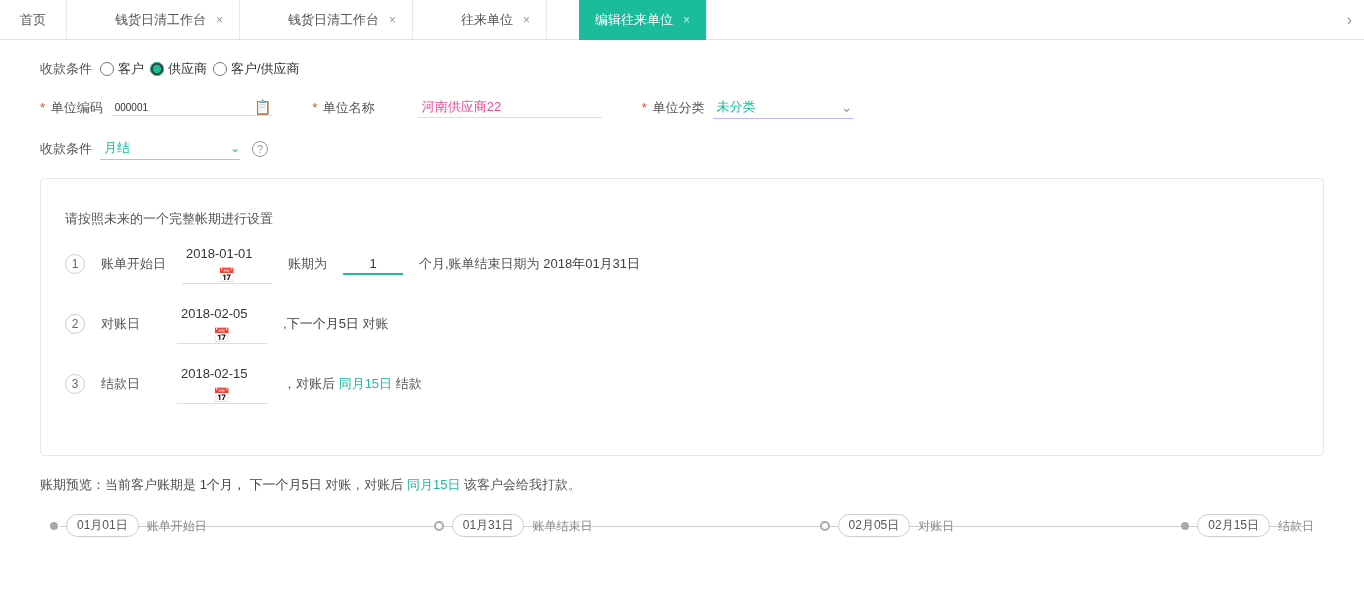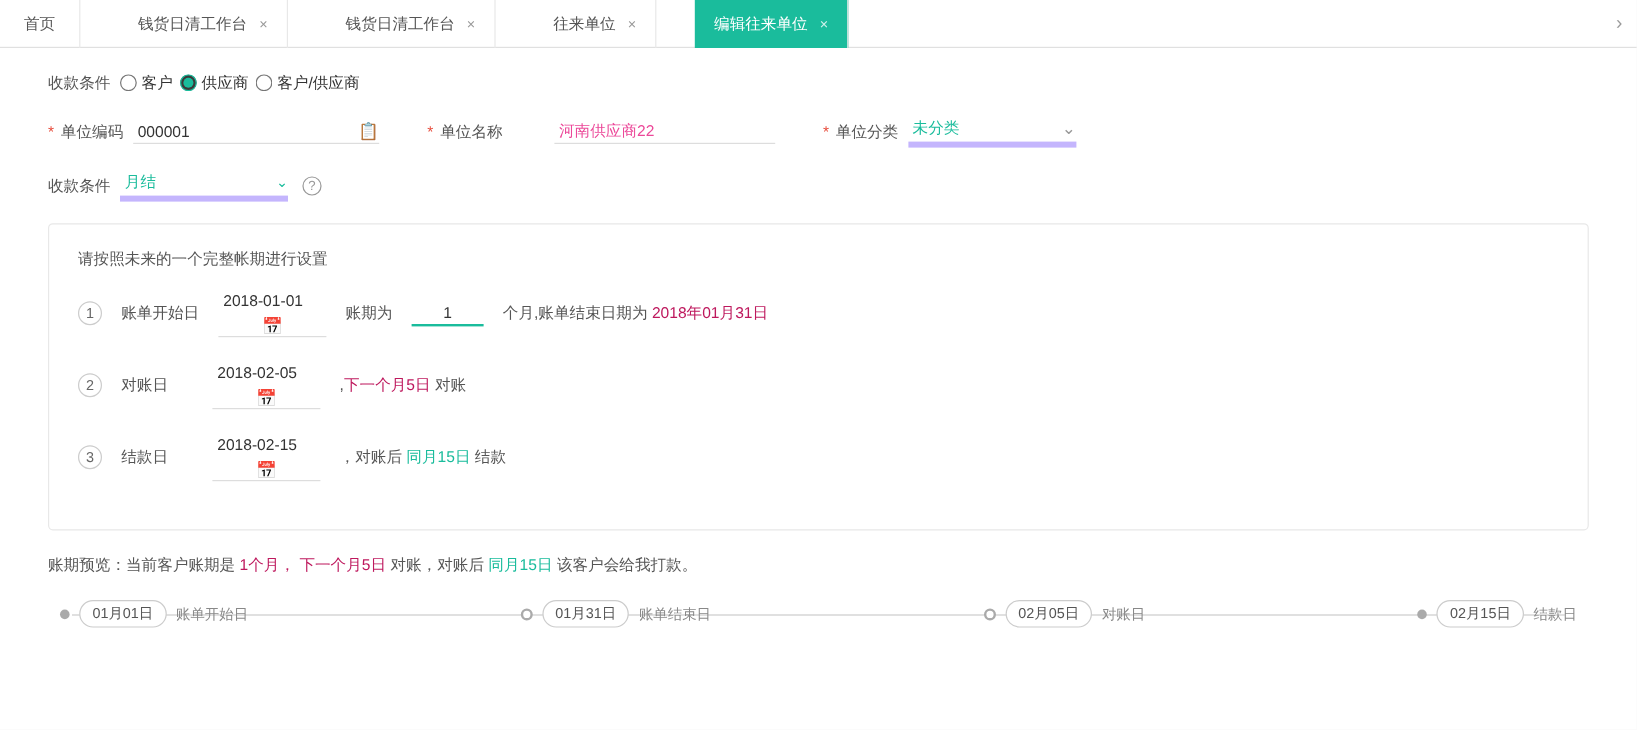--- a/index.html
+++ b/index.html
@@ -117,35 +117,35 @@
     .input-with-icon {
       display: flex;
       align-items: center;
       border-bottom: 1px solid #ddd;
       gap: 4px;
     }
     .input-with-icon input {
       border: none;
       outline: none;
       padding: 2px 4px;
-      font-size: 13px;
+      font-size: 10px;
       color: #333;
       background: transparent;
       min-width: 120px;
     }
     .input-icon {
       color: #1abc9c;
       font-size: 14px;
       cursor: pointer;
     }
 
     .select-with-arrow {
       display: flex;
       align-items: center;
-      border-bottom: 5px solid #c4b5fd;
+      border-bottom: 1px solid #c4b5fd;
       gap: 4px;
       min-width: 140px;
     }
     .select-value {
       font-size: 13px;
       color: #1abc9c;
       flex: 1;
       padding: 2px 4px;
     }
     .select-arrow {
@@ -170,21 +170,21 @@
       color: #999;
       font-size: 11px;
       cursor: pointer;
       margin-left: 4px;
     }
 
     
     .period-box {
       border: 1px solid #e8e8e8;
       border-radius: 4px;
-      padding: 20px 24px;
+      padding: 31px 24px;
       margin-bottom: 20px;
     }
 
     .period-title {
       font-size: 13px;
       color: #555;
       margin-bottom: 16px;
     }
 
     .period-row {
@@ -234,21 +234,21 @@
       color: #1abc9c;
       font-size: 14px;
       cursor: pointer;
     }
 
     .period-desc {
       font-size: 13px;
       color: #555;
     }
 
-    .orange-text { color: #be185d; margin-top: 40px; }
+    .orange-text { color: #404040; margin-top: 40px; }
     .teal-text { color: #1abc9c; }
 
     .period-num-input {
       border: none;
       border-bottom: 2px solid #1abc9c;
       outline: none;
       font-size: 13px;
       color: #333;
       width: 60px;
       padding: 2px 4px;

